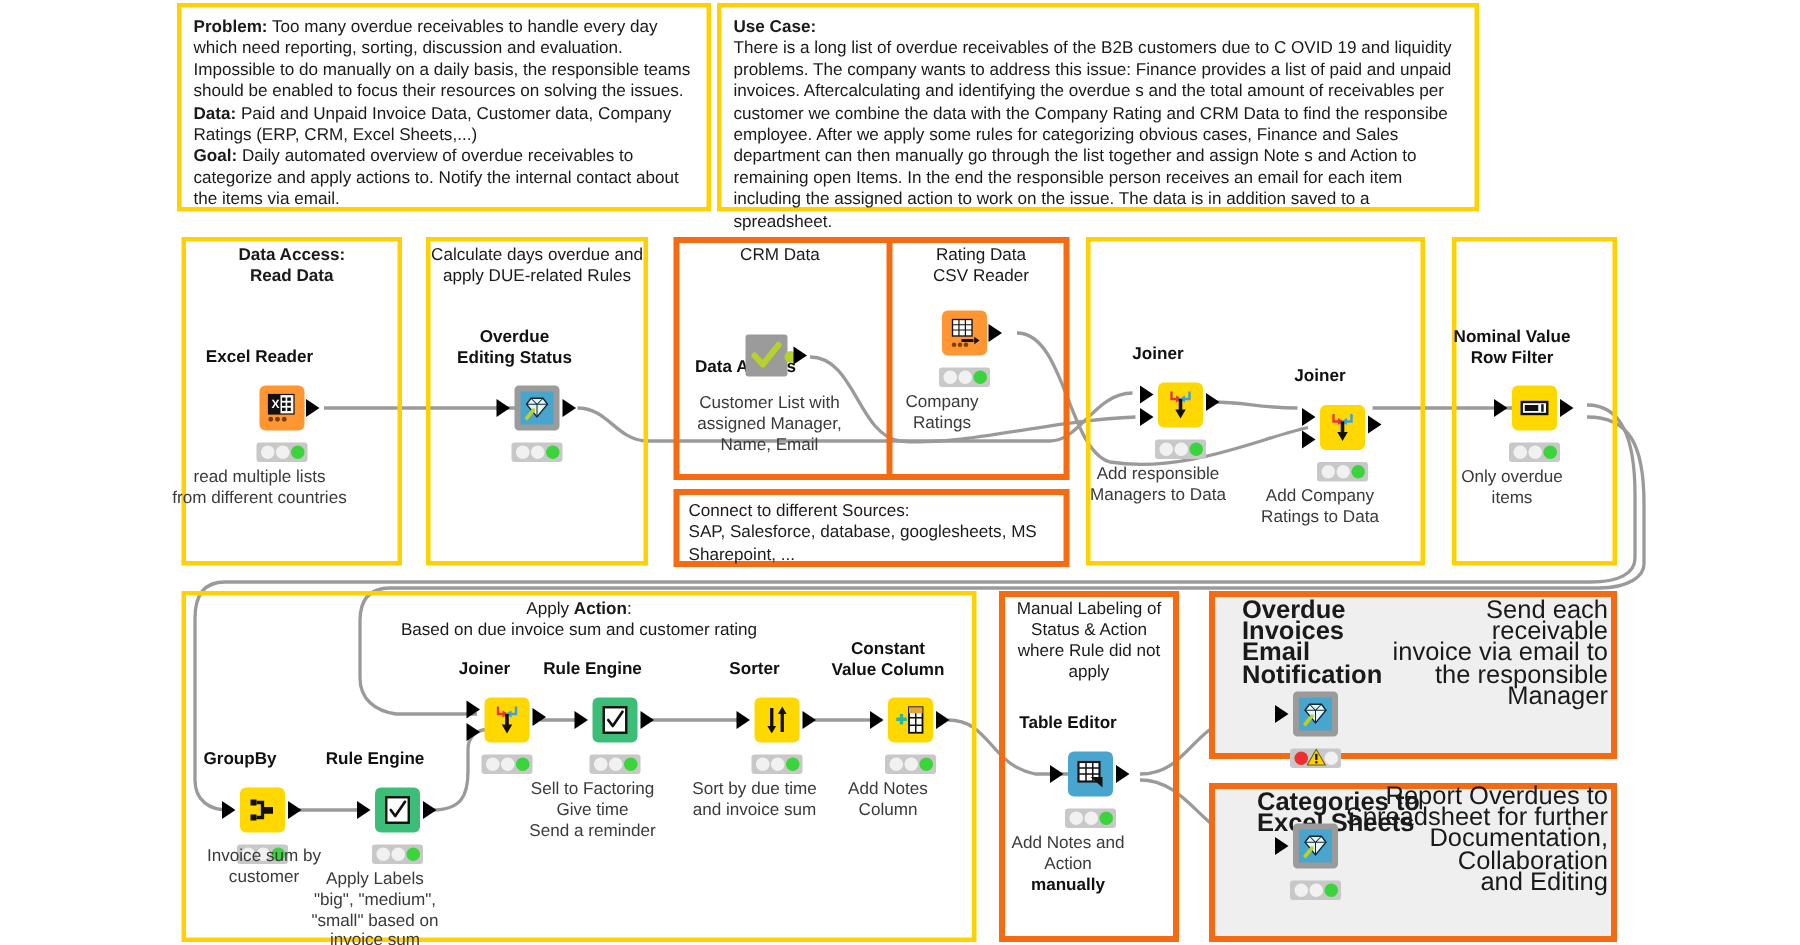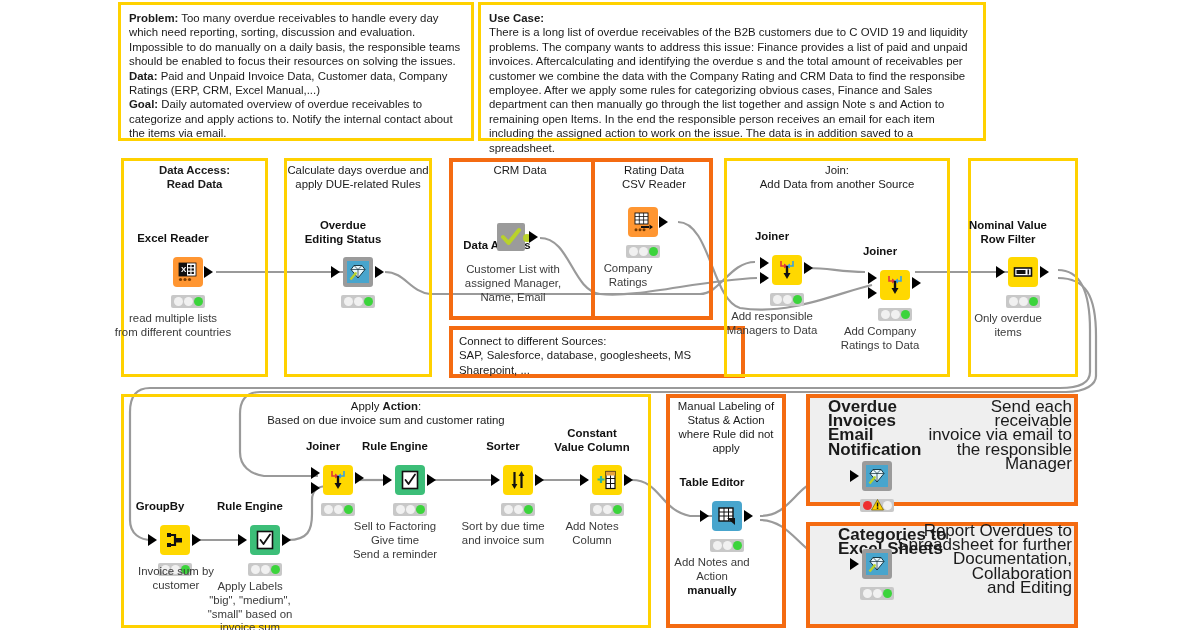--- a/index.html
+++ b/index.html
@@ -189,21 +189,21 @@
 
     <path d="M 632 480 C 660 480 660 510 690 516 L 714 516"></path>
 
     <path d="M 760 516 C 790 516 795 486 820 480 L 860 476"></path>
 
     <path d="M 760 520 C 790 520 800 552 826 560 L 860 564"></path>
   </svg>
 
   <div class="annot yellow" style="left:118px; top:2px; width:356px; height:139px;">
     <p><b>Problem:</b><span> Too many overdue receivables to handle every day which need reporting, sorting, discussion and evaluation. Impossible to do manually on a daily basis, the responsible teams should be enabled to focus their resources on solving the issues.</span></p>
-    <p><b>Data:</b><span> Paid and Unpaid  Invoice Data, Customer data, Company Ratings (ERP, CRM, Excel Manual,...)</span></p>
+    <p><b>Data:</b><span> Paid and Unpaid  Invoice Data, Customer data, Company Ratings (ERP, CRM, Excel Sheets,...)</span></p>
     <p><b>Goal:</b><span> Daily automated overview of overdue receivables to categorize and apply actions to. Notify the internal contact about the items via email.</span></p>
   </div>
 
   <div class="annot yellow" style="left:478px; top:2px; width:508px; height:139px;">
     <p><b>Use Case:</b></p>
     <p>There is a long  list of overdue receivables of the B2B customers due to C   OVID 19 and liquidity problems.  The company wants to address this issue: Finance provides a     list of paid and unpaid invoices. Aftercalculating and  identifying the overdue s and the  total amount of receivables per customer we combine  the data with the Company Rating and CRM Data to find the responsibe employee. After we apply some  rules  for categorizing obvious cases, Finance and Sales department can then manually go through the list together and   assign Note s and Action to remaining open Items. In the end the responsible person   receives an  email for each item including the assigned   action to work on the issue. The data is in addition saved to a spreadsheet.</p>
   </div>
 
   <div class="group yellow" style="left:121px; top:158px; width:147px; height:219px;"></div>
   <div class="group-title" style="left:121px; top:163px; width:147px;font-weight:bold;">
@@ -220,31 +220,27 @@
   <div class="group orange" style="left:449px; top:158px; width:264px; height:162px; border-width:4px;"></div>
   <div style="position:absolute; left:591px; top:158px; width:4px; height:162px; background:#F46B11;"></div>
   <div class="group-title" style="left:449px; top:163px; width:142px;">
     <div>CRM Data</div>
   </div>
   <div class="group-title" style="left:595px; top:163px; width:118px;">
     <div>Rating Data</div>
     <div class="bold">CSV Reader</div>
   </div>
 
-  <div class="annot orange" style="left:449px; top:326px; width:296px; height:52px; border-width:4px; padding:4px 6px;">
+  <div class="annot orange" style="left:449px; top:326px; width:264px; height:52px; border-width:4px; padding:4px 6px;">
     <p>Connect to different Sources:</p>
     <p>SAP, Salesforce, database, googlesheets, MS</p>
     <p>Sharepoint, ...</p>
   </div>
 
   <div class="group yellow" style="left:724px; top:158px; width:226px; height:219px;"></div>
-  <div class="group-title" style="left:724px; top:163px; width:226px;">
-    <div>Join:</div>
-    <div>Add Data from another Source</div>
-  </div>
 
   <div class="group yellow" style="left:968px; top:158px; width:110px; height:219px;"></div>
 
   <div class="group yellow" style="left:121px; top:394px; width:530px; height:234px;"></div>
   <div class="group-title" style="left:121px; top:399px; width:530px;">
     <div><span>Apply </span><b>Action</b><span>:</span></div>
     <div>Based on due invoice sum and customer rating</div>
   </div>
 
   <div class="group orange" style="left:666px; top:394px; width:120px; height:234px; border-width:4px;"></div>

